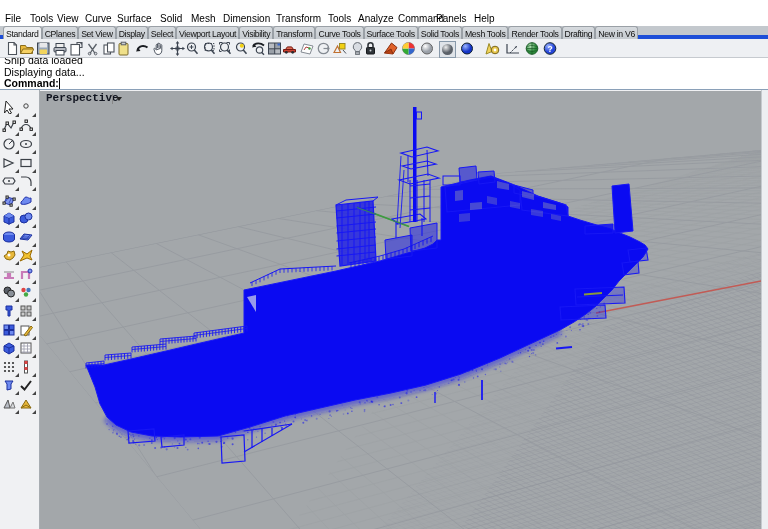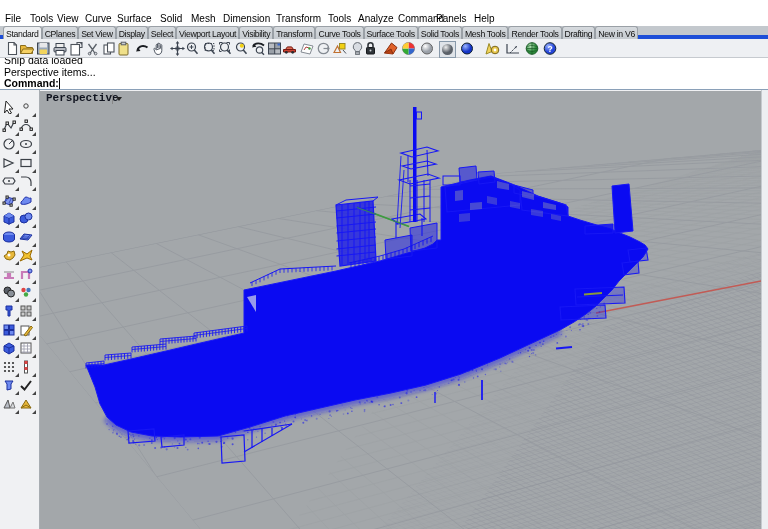--- a/index.html
+++ b/index.html
@@ -235,21 +235,21 @@
               <stop offset="0" stop-color="#9ab4ff"></stop>
               <stop offset="1" stop-color="#2545d8"></stop>
             </radialGradient>
           </defs>
           <circle cx="7" cy="7.5" r="5.8" fill="url(#g5)" stroke="#123"></circle>
           <text x="4.4" y="10.5" font-size="8.5" font-weight="bold" fill="#fff">?</text>
         </svg></div>
     </div>
 <div id="cmd">
       <div class="l1">Ship data loaded</div>
-      <div class="l2">Perspective items...</div>
+      <div class="l2">Displaying data...</div>
       <div class="l3">Command:</div>
       <div class="cur"></div>
     </div>
 <div id="body">
 <div id="sidebar">
         <div class="sbr"><div class="sbi"><svg width="14" height="14">
               <path d="M4 1l7 8-4 0 2.5 4-2 1-2.5-4-2.5 3z" fill="#fff" stroke="#222" stroke-width="1"></path>
             </svg><i></i></div><div class="sbi"><svg width="14" height="14">
               <circle cx="7" cy="6" r="2.2" fill="none" stroke="#444"></circle>
             </svg><i></i></div></div>

